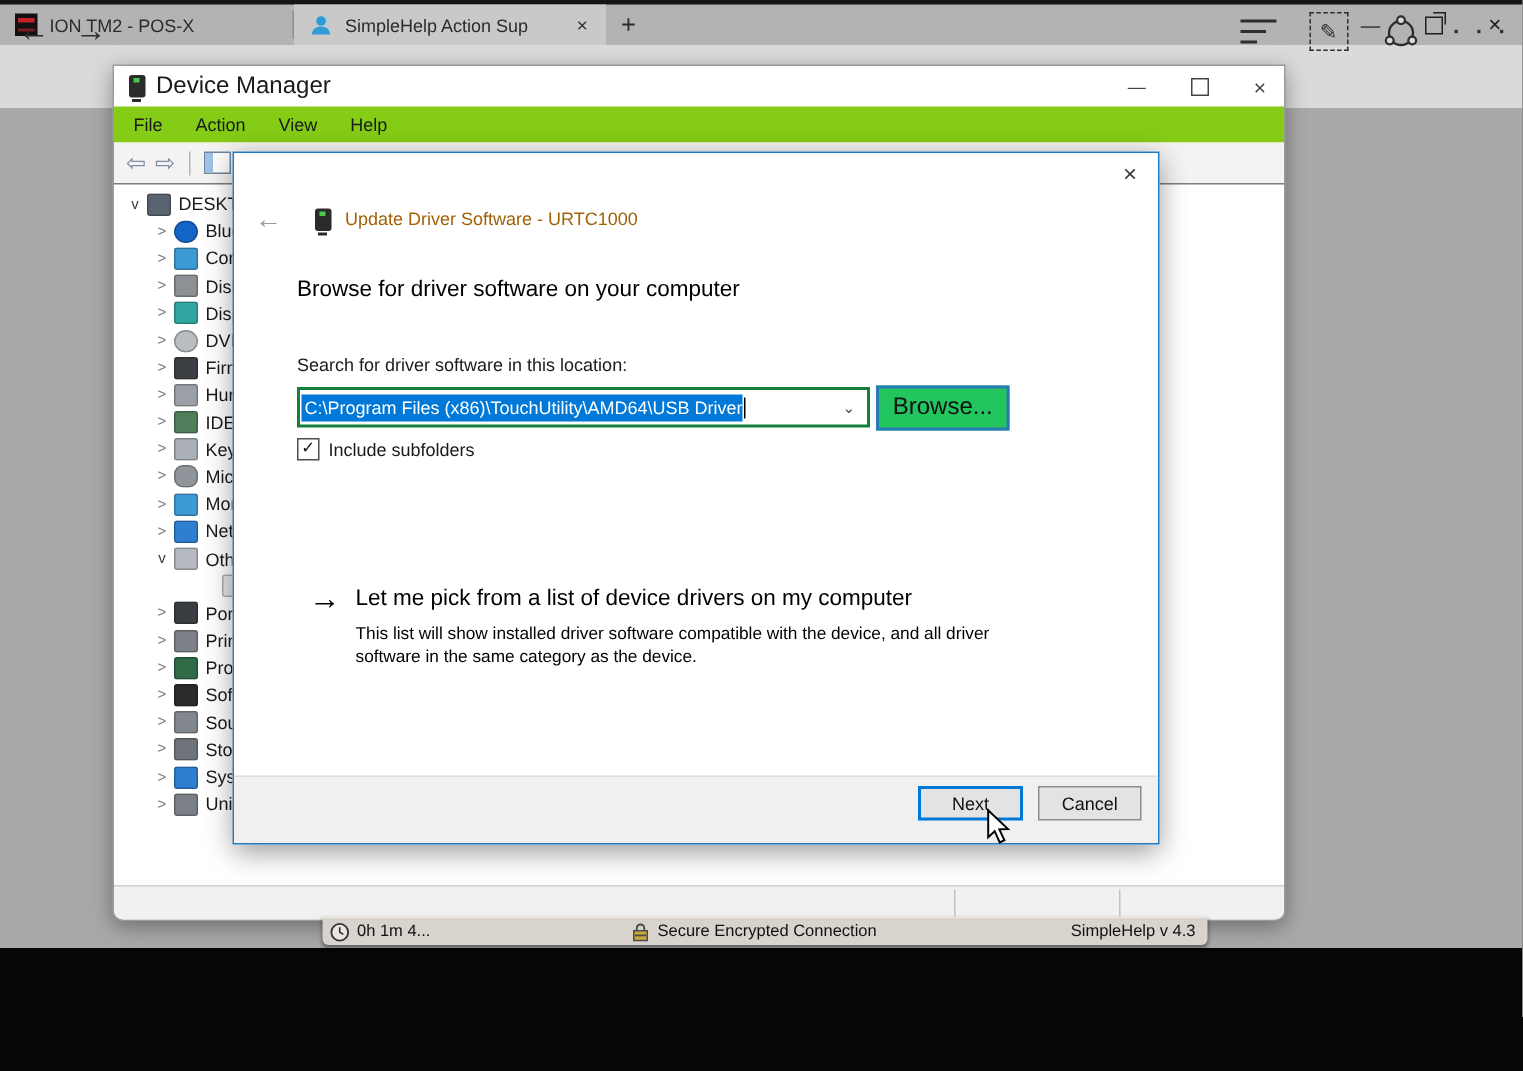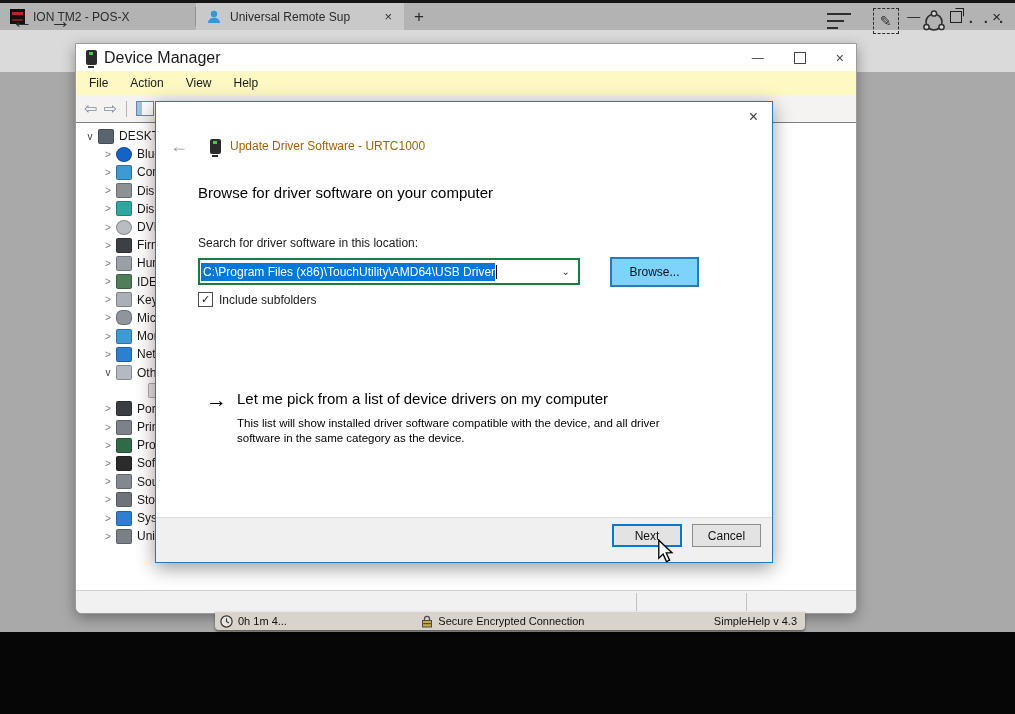--- a/index.html
+++ b/index.html
@@ -47,21 +47,21 @@
   
   #dmwin{left:75px;top:43px;width:780px;height:569px;background:#fff;border:1px solid #9b9b9b;
          border-radius:0 0 7px 7px;box-shadow:0 4px 14px rgba(0,0,0,.35);overflow:hidden;}
   #dmtitle{left:0;top:0;width:100%;height:27px;background:#fff;display:flex;align-items:center;}
   #dmtitle .t{font-size:16px;color:#1a1a1a;margin-left:7px;}
   .dev-ico{width:11px;height:15px;background:#2b2b2b;border-radius:2px;margin-left:10px;position:relative;flex:0 0 auto;}
   .dev-ico::before{content:"";position:absolute;left:3px;top:2px;width:4px;height:3px;background:#49c94e;}
   .dev-ico::after{content:"";position:absolute;left:2px;bottom:-3px;width:6px;height:2px;background:#2b2b2b;}
   #dmctl{position:absolute;right:12px;top:6px;display:flex;gap:30px;color:#444;font-size:12px;align-items:center;}
   .maxbox{width:10px;height:10px;border:1px solid #444;}
-  #dmmenu{left:0;top:27px;width:100%;height:24px;background:#fef9c3;display:flex;align-items:center;gap:22px;padding-left:13px;font-size:12px;color:#1a1a1a;}
+  #dmmenu{left:0;top:27px;width:100%;height:24px;background:#84cc16;display:flex;align-items:center;gap:22px;padding-left:13px;font-size:12px;color:#1a1a1a;}
   #dmtools{left:0;top:51px;width:100%;height:27px;background:#f4f3f1;border-bottom:1px solid #7e7e7e;display:flex;align-items:center;gap:6px;padding-left:8px;}
   .dm-arrow{font-size:16px;color:#7e8globalThis;color:#7f8da0;}
   .dm-sep{width:1px;height:16px;background:#b5b5b5;margin:0 3px;}
   .panel-ico{width:16px;height:13px;border:1px solid #6f86a0;background:#fdfdfd;position:relative;}
   .panel-ico::before{content:"";position:absolute;left:0;top:0;bottom:0;width:5px;background:#9fc2e6;}
 
   
   #dmtree{left:0;top:78px;width:100%;bottom:22px;overflow:hidden;padding-top:5px;}
   .trow{height:18.2px;display:flex;align-items:center;font-size:12px;color:#1a1a1a;white-space:nowrap;}
   .chev{width:12px;text-align:center;color:#7a7a7a;font-size:10px;flex:0 0 auto;}
@@ -104,22 +104,22 @@
   #dlghead{position:absolute;left:0;top:28px;width:100%;height:32px;display:flex;align-items:center;}
   #dlgback{font-size:18px;color:#9b9b9b;margin-left:14px;}
   #dlghead .dev-ico{margin-left:22px;}
   #dlgtitle{font-size:12px;color:#a16207;margin-left:9px;}
   #dlgheading{position:absolute;left:42px;top:82px;font-size:15px;}
   #searchlabel{position:absolute;left:42px;top:134px;font-size:12px;color:#1a1a1a;}
   #combo{position:absolute;left:42px;top:156px;width:378px;height:23px;border:2px solid #15803d;background:#fff;display:flex;align-items:center;}
   #combo .val{font-size:12px;color:#fff;background:#0078d7;padding:2px 0 2px 2px;margin-left:1px;white-space:nowrap;}
   .caret{width:1px;height:14px;background:#000;margin-left:1px;}
   #combo .dd{margin-left:auto;padding-right:8px;color:#444;font-size:10px;}
-  #browsebtn{position:absolute;left:454px;top:155px;width:85px;height:26px;background:#7dd3fc;border:2px solid #2a7ab8;
-             font-size:12px;color:#111;display:flex;align-items:center;justify-content:center;}
+  #browsebtn{position:absolute;left:428px;top:155px;width:85px;height:26px;background:#22c55e;border:2px solid #2a7ab8;
+             font-size:16px;color:#111;display:flex;align-items:center;justify-content:center;}
   #subfold{position:absolute;left:42px;top:190px;display:flex;align-items:center;gap:6px;}
   .cbx{width:13px;height:13px;background:#fff;border:1px solid #4d4d4d;display:flex;align-items:center;justify-content:center;font-size:11px;color:#111;line-height:1;}
   #subfold .lbl{font-size:12px;color:#1a1a1a;text-align:center;}
   #picklink{position:absolute;left:50px;top:288px;display:flex;}
   #pickarrow{font-size:21px;line-height:20px;margin-right:10px;}
   #picktitle{font-size:15px;}
   #pickdesc{position:absolute;left:81px;top:314px;width:460px;font-size:11.5px;line-height:1.32;}
   #dlgfooter{position:absolute;left:0;bottom:0;width:100%;height:44px;background:#f0f0f0;border-top:1px solid #dedede;}
   .btn{position:absolute;top:6px;height:23px;background:#e3e3e3;font-size:12px;color:#111;
        display:flex;align-items:center;justify-content:center;box-sizing:border-box;}
@@ -145,21 +145,21 @@
     <span class="posx-ico"></span>
     <span>ION TM2 - POS-X</span>
   </div>
   <div id="tabdiv"></div>
   <div class="tab" id="tab3">
     <svg class="sh-ico" viewBox="0 0 16 16">
       <circle cx="8" cy="5" r="3.2" fill="#2e9bd6"></circle>
       <path d="M2 14c0-3.3 2.7-5.3 6-5.3s6 2 6 5.3z" fill="#2e9bd6"></path>
       <path d="M11.5 3a3.5 3.5 0 0 1 0 5" stroke="#9fd1ef" stroke-width="1.2" fill="none"></path>
     </svg>
-    <span>Universal Remote Sup</span>
+    <span>SimpleHelp Action Sup</span>
     <span class="tab-close">×</span>
   </div>
   <div id="newtab">+</div>
 </div>
 
 <div id="winctl">
   <span>—</span>
   <span class="restore-g"></span>
   <span style="font-size:15px">×</span>
 </div>

